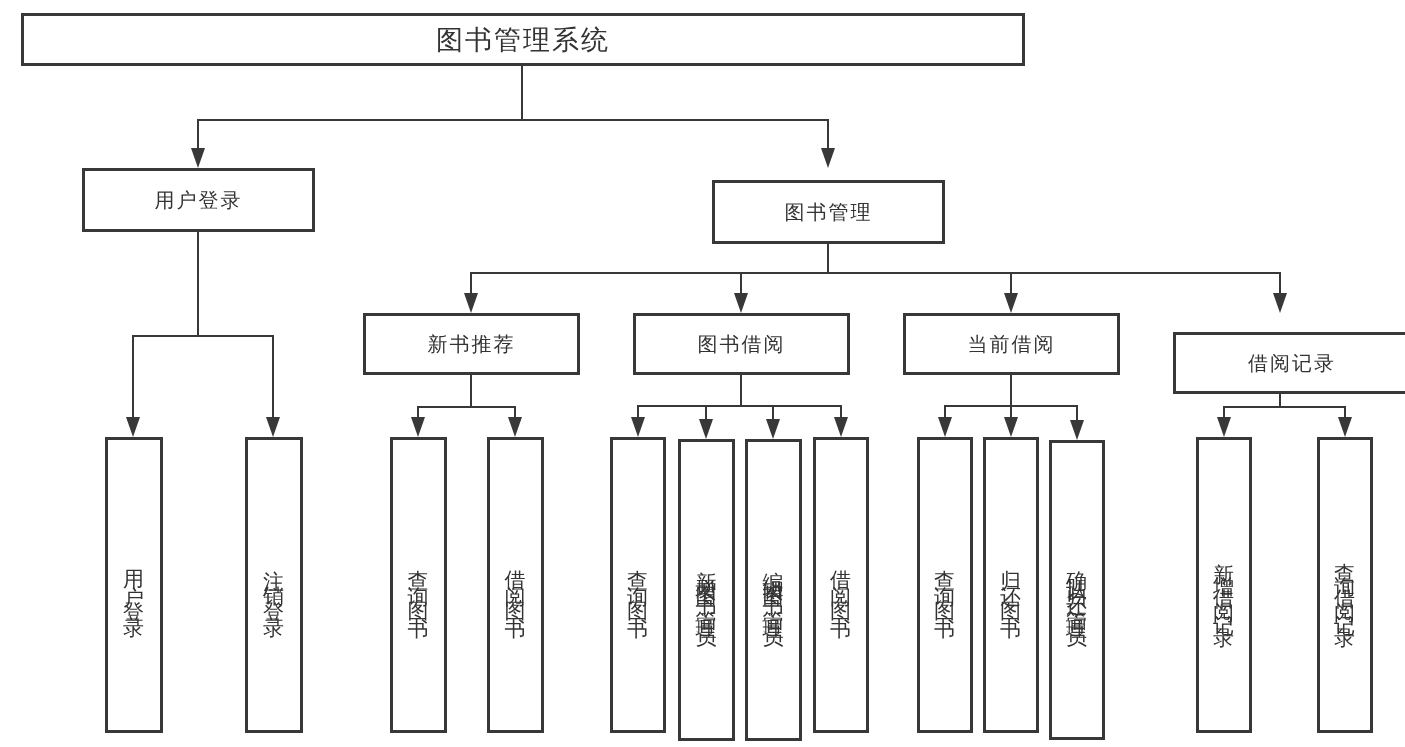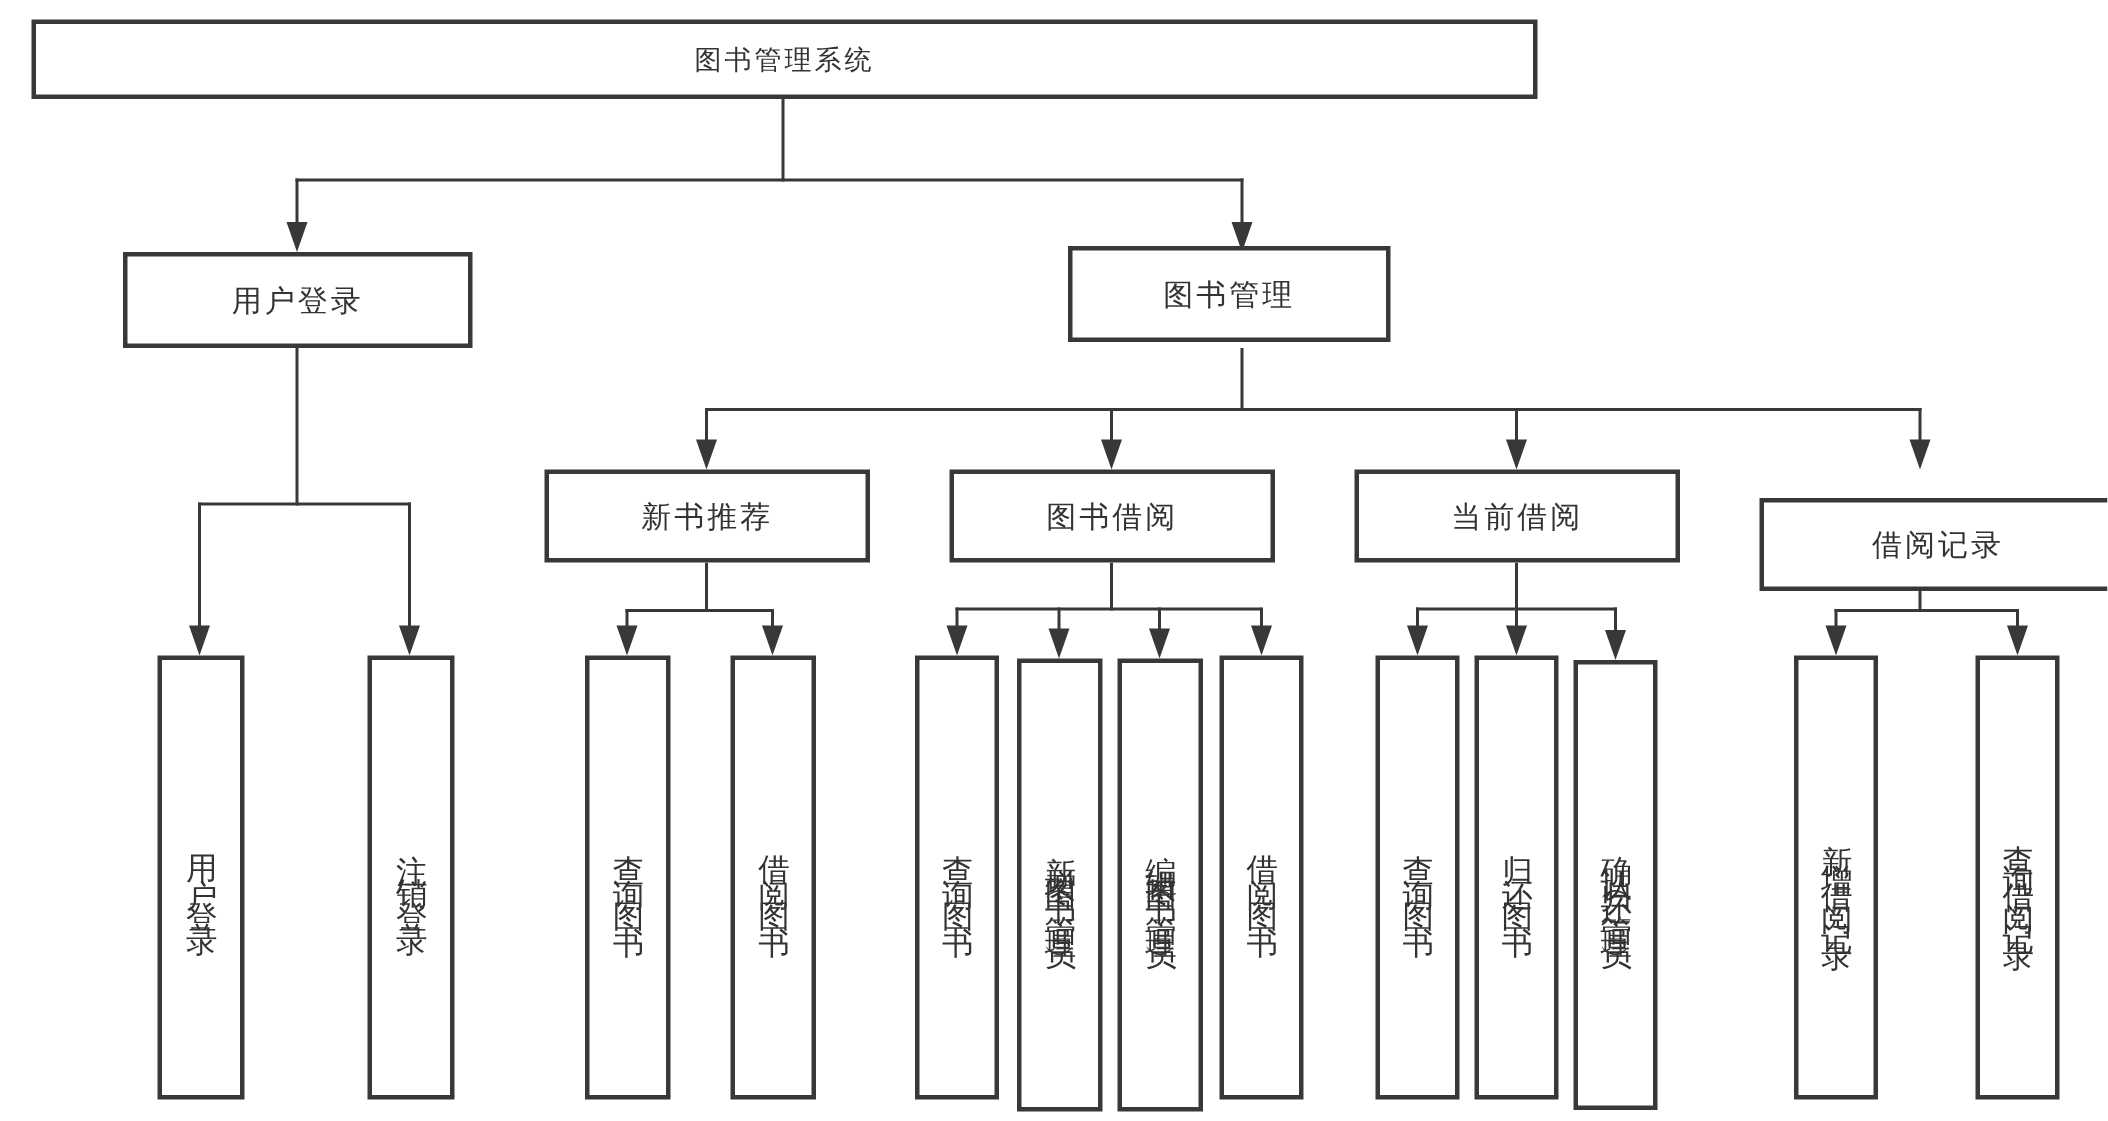--- a/index.html
+++ b/index.html
@@ -5,21 +5,21 @@
   html,body{margin:0;padding:0;background:#ffffff;}
   .canvas{
     position:relative;width:1405px;height:747px;background:#ffffff;
     font-family:"Liberation Sans",sans-serif;color:#333333;overflow:hidden;
   }
   .node{
     position:absolute;box-sizing:border-box;border:3px solid #383838;background:#ffffff;
     display:flex;align-items:center;justify-content:center;z-index:2;
   }
   .node.h span{font-size:20px;letter-spacing:2px;white-space:nowrap;}
-  .node.title span{font-size:18px;}
+  .node.title span{font-size:27px;}
   .node.v span{
     writing-mode:vertical-rl;text-orientation:mixed;line-height:1;
     font-size:21px;white-space:nowrap;
   }
   .node.v.ls-a span{letter-spacing:16px;}
   .node.v.ls-b span{letter-spacing:13px;}
   .node.v.ls-c span{letter-spacing:8px;}
   .hline{position:absolute;height:2px;background:#383838;z-index:1;}
   .vline{position:absolute;width:2px;background:#383838;z-index:1;}
   .arrow{
@@ -37,21 +37,21 @@
 
 <div class="canvas">
 
   <div class="node h title" style="left:21px;top:13px;width:1004px;height:53px">
     <span>图书管理系统</span>
   </div>
 
   <div class="node h" style="left:82px;top:168px;width:233px;height:64px">
     <span>用户登录</span>
   </div>
-  <div class="node h" style="left:712px;top:164px;width:215px;height:64px">
+  <div class="node h" style="left:712px;top:180px;width:233px;height:64px">
     <span>图书管理</span>
   </div>
 
   <div class="node h" style="left:363px;top:313px;width:217px;height:62px">
     <span>新书推荐</span>
   </div>
   <div class="node h" style="left:903px;top:313px;width:217px;height:62px">
     <span>当前借阅</span>
   </div>
   <div class="node h" style="left:633px;top:313px;width:217px;height:62px">

